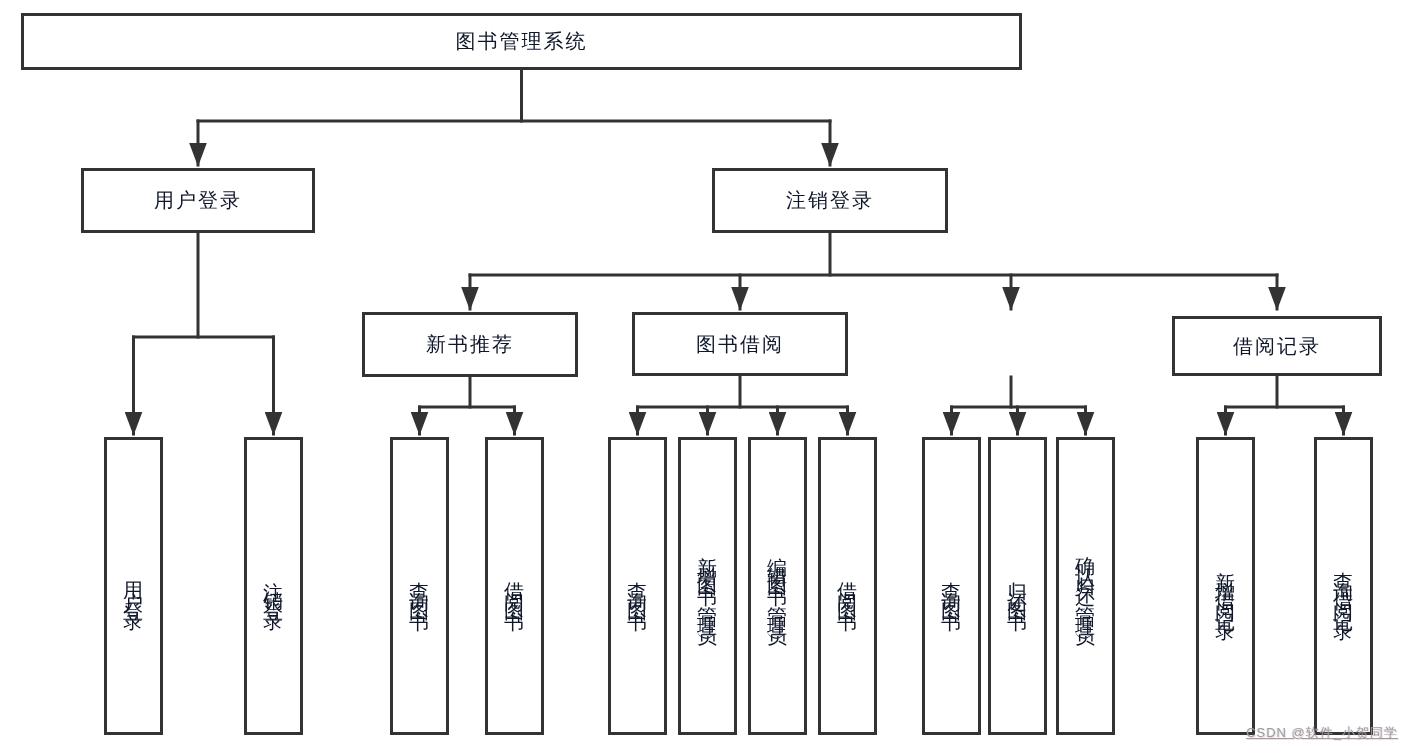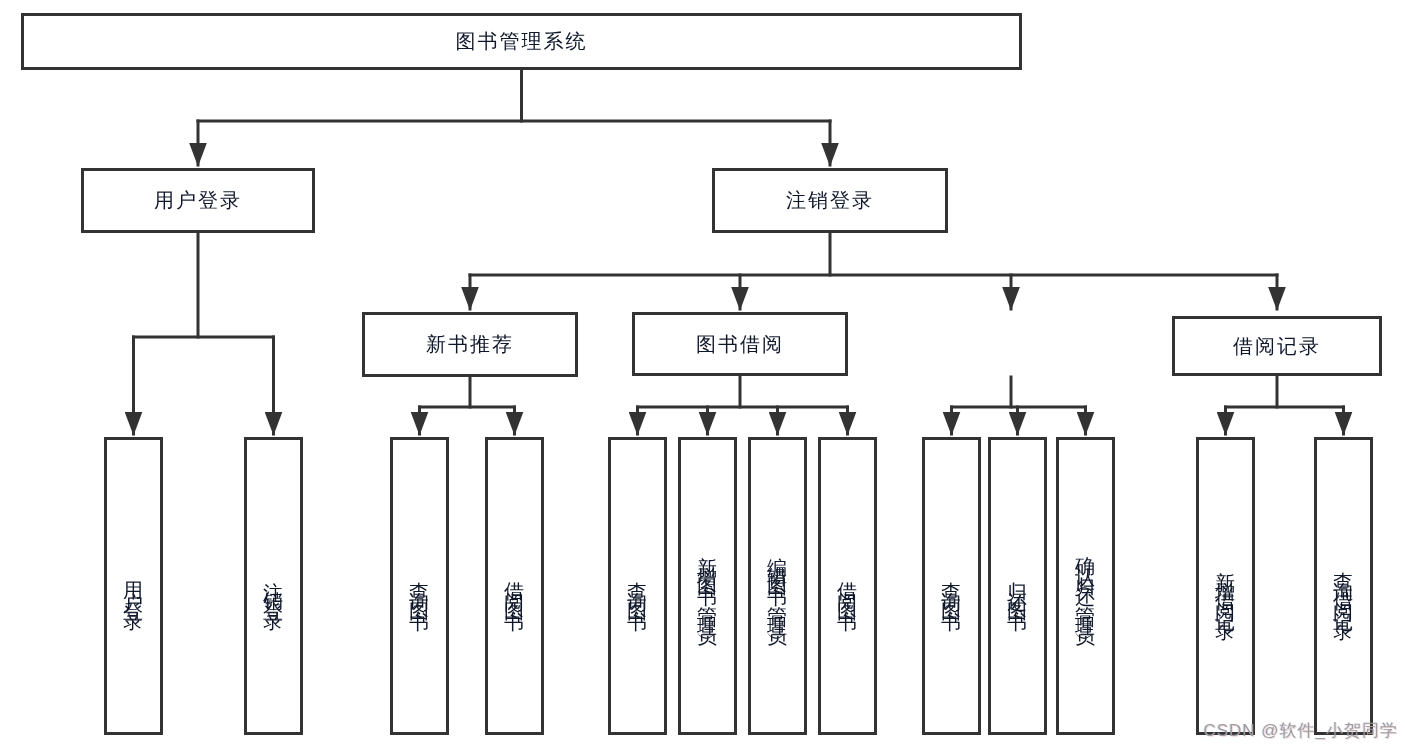--- a/index.html
+++ b/index.html
@@ -32,25 +32,26 @@
     writing-mode: vertical-rl;
     text-orientation: mixed;
     font-size: 20px;
     letter-spacing: 10px;
     line-height: 1;
   }
   .watermark {
     position: absolute;
     right: 7px;
     bottom: 5px;
-    font-size: 17px;
+    font-size: 13px;
     letter-spacing: 1px;
     color: #9d9d9d;
     text-shadow: 1px 1px 0 rgba(205,80,80,0.18), -1px 0 0 rgba(90,130,220,0.18);
     white-space: nowrap;
+    text-decoration: underline;
   }
 </style>
 </head>
 <body>
 
 <div id="stage">
 
   <svg id="wires" width="1405" height="747" viewBox="0 0 1405 747" aria-hidden="true">
     <defs>
       <marker id="arw" viewBox="0 0 16 12" refX="15" refY="6" markerWidth="8" markerHeight="6" orient="auto">

